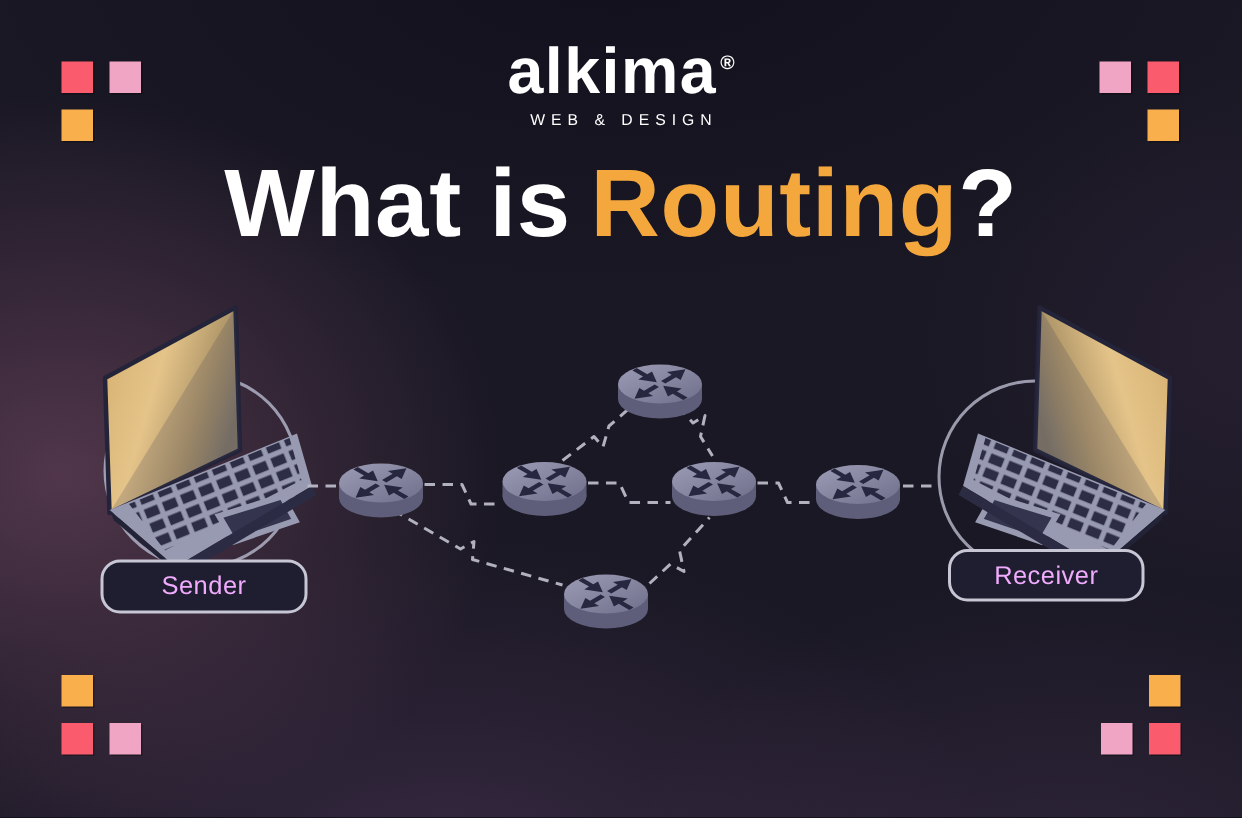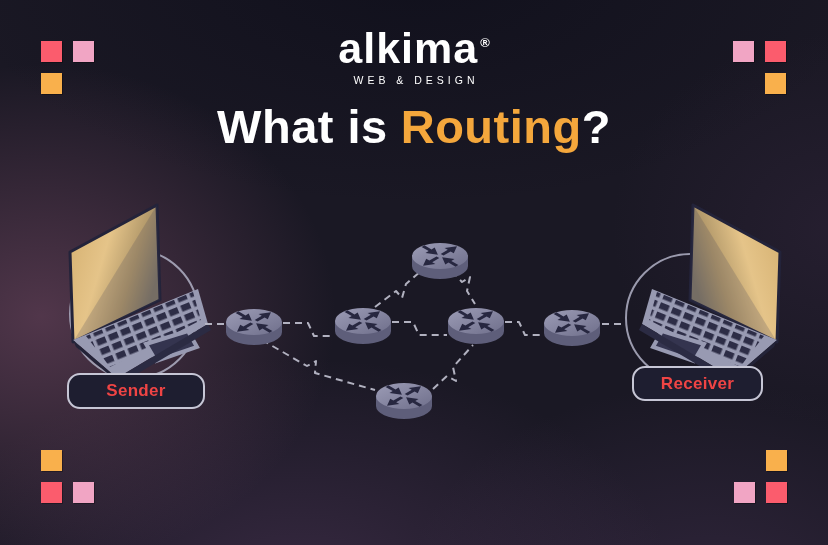--- a/index.html
+++ b/index.html
@@ -20,40 +20,40 @@
   .corner-top-right{left:733px;top:41px;}
   .corner-bottom-left{left:41px;top:450px;}
   .corner-bottom-right{left:734px;top:450px;}
   .sq{width:21px;height:21px;box-shadow:1px 1px 0 rgba(0,0,0,0.30);}
   
   .header{position:absolute;left:0;top:0;width:100%;text-align:center;color:#fff;}
   .logo{padding-top:27px;line-height:1;}
   .brand{font-size:43px;font-weight:bold;letter-spacing:1px;}
   .reg{display:inline-block;font-size:13px;font-weight:bold;transform:translateY(-16px);margin-left:2px;}
   .tagline{margin-top:5px;font-size:10.5px;font-weight:normal;letter-spacing:4px;text-indent:4px;}
-  .title{margin:16px 0 0 0;font-size:47px;font-weight:bold;letter-spacing:0.5px;line-height:1.05;}
+  .title{margin:16px 0 0 0;font-size:64px;font-weight:bold;letter-spacing:0.5px;line-height:1.05;}
   .t-prefix{margin-right:13px;color:#ffffff;}
   .t-orange{color:var(--accent,#f4a73c);}
   .t-suffix{color:#ffffff;}
   
   .diagram{position:absolute;left:0;top:0;width:828px;height:545px;}
   .node-circle{fill:none;stroke:#a9a9bc;stroke-width:2;opacity:0.9;}
   .link{fill:none;stroke:var(--line,#b9b9c8);stroke-width:2;stroke-dasharray:7 5;opacity:0.95;stroke-linejoin:round;}
   .router-side{fill:var(--router-side,#5e5e7a);}
   .r-arrow{fill:#272740;}
   .lap-screen{stroke:#23233a;stroke-width:3;stroke-linejoin:round;}
   .lap-deck{fill:var(--deck,#989ab2);}
   .lap-front{fill:#2b2b43;}
   .lap-left{fill:#232338;}
   .lap-trackpad{fill:#34344f;stroke:var(--deck,#989ab2);stroke-width:4;}
   
   .node-label{
     position:absolute;display:flex;align-items:center;justify-content:center;
     background:var(--label-bg,#1e1e30);border:2px solid var(--label-border,#c6c6d5);
-    border-radius:13px;color:#ef4444;font-weight:bold;font-size:17px;letter-spacing:0.3px;
+    border-radius:13px;color:#f0abfc;font-weight:normal;font-size:17px;letter-spacing:0.3px;
     box-sizing:border-box;
     text-align:right;
   }
   .label-sender{left:67px;top:373px;width:138px;height:36px;}
   .label-receiver{left:632px;top:366px;width:131px;height:35px;}
 </style>
 </head>
 <body>
 
 <div class="canvas" id="canvas">

